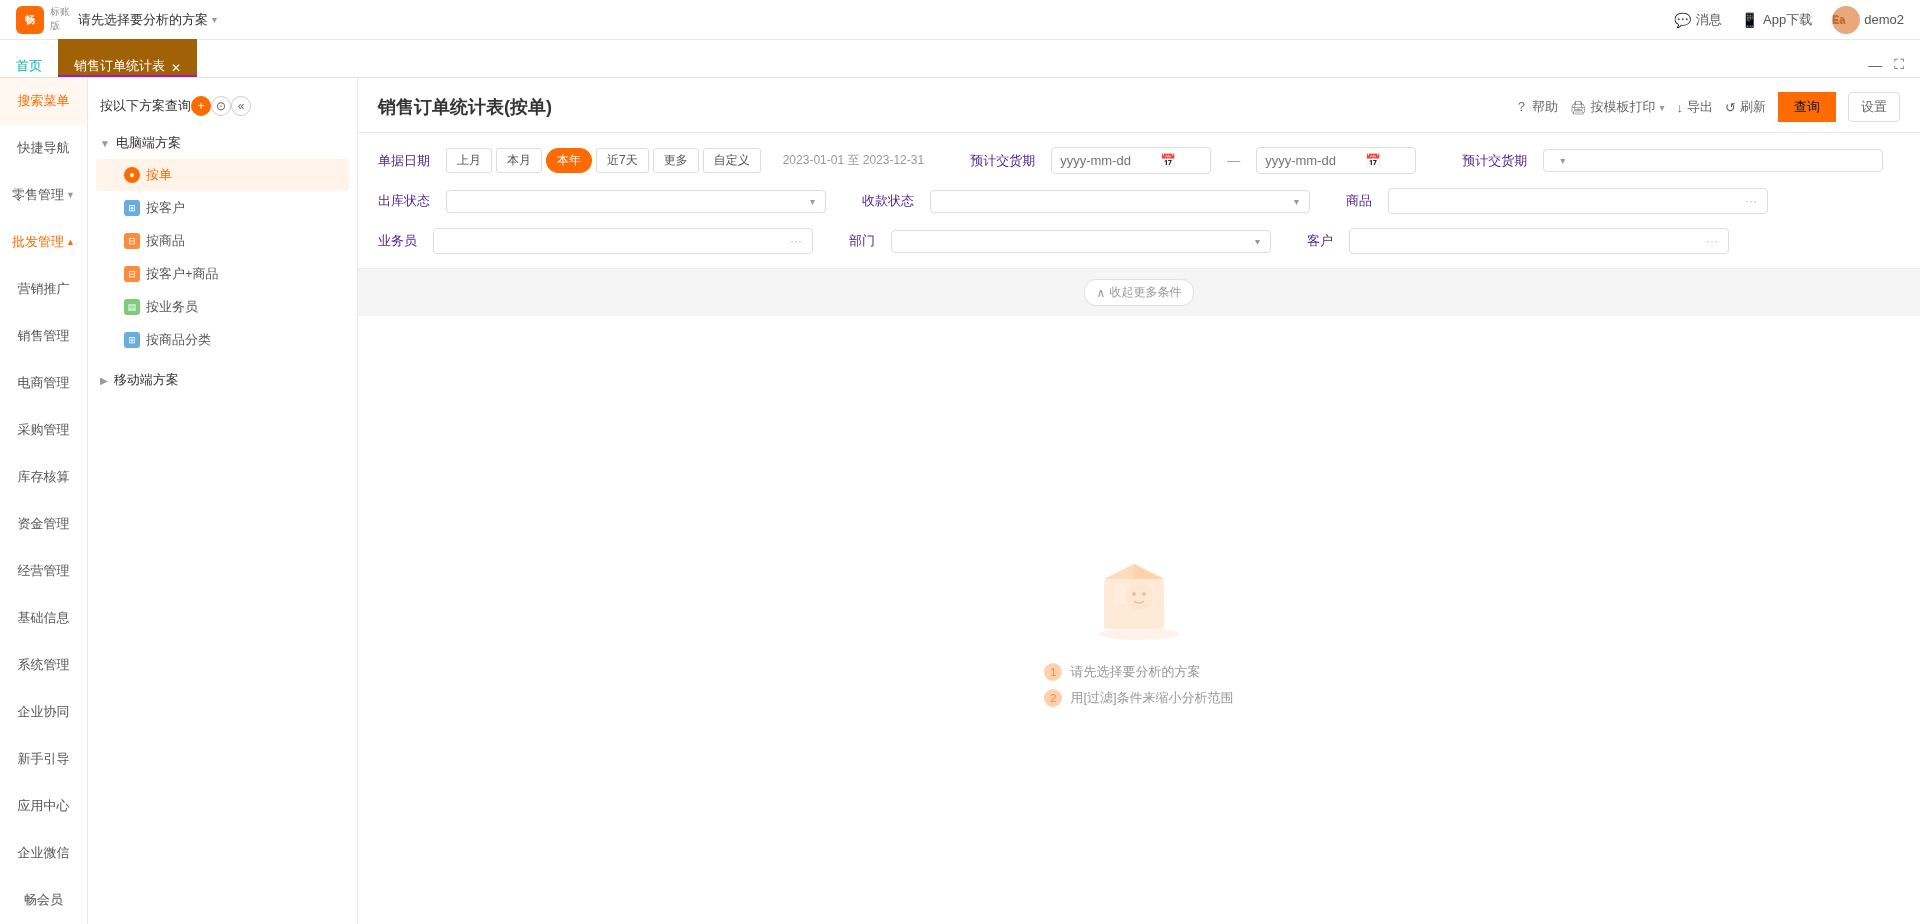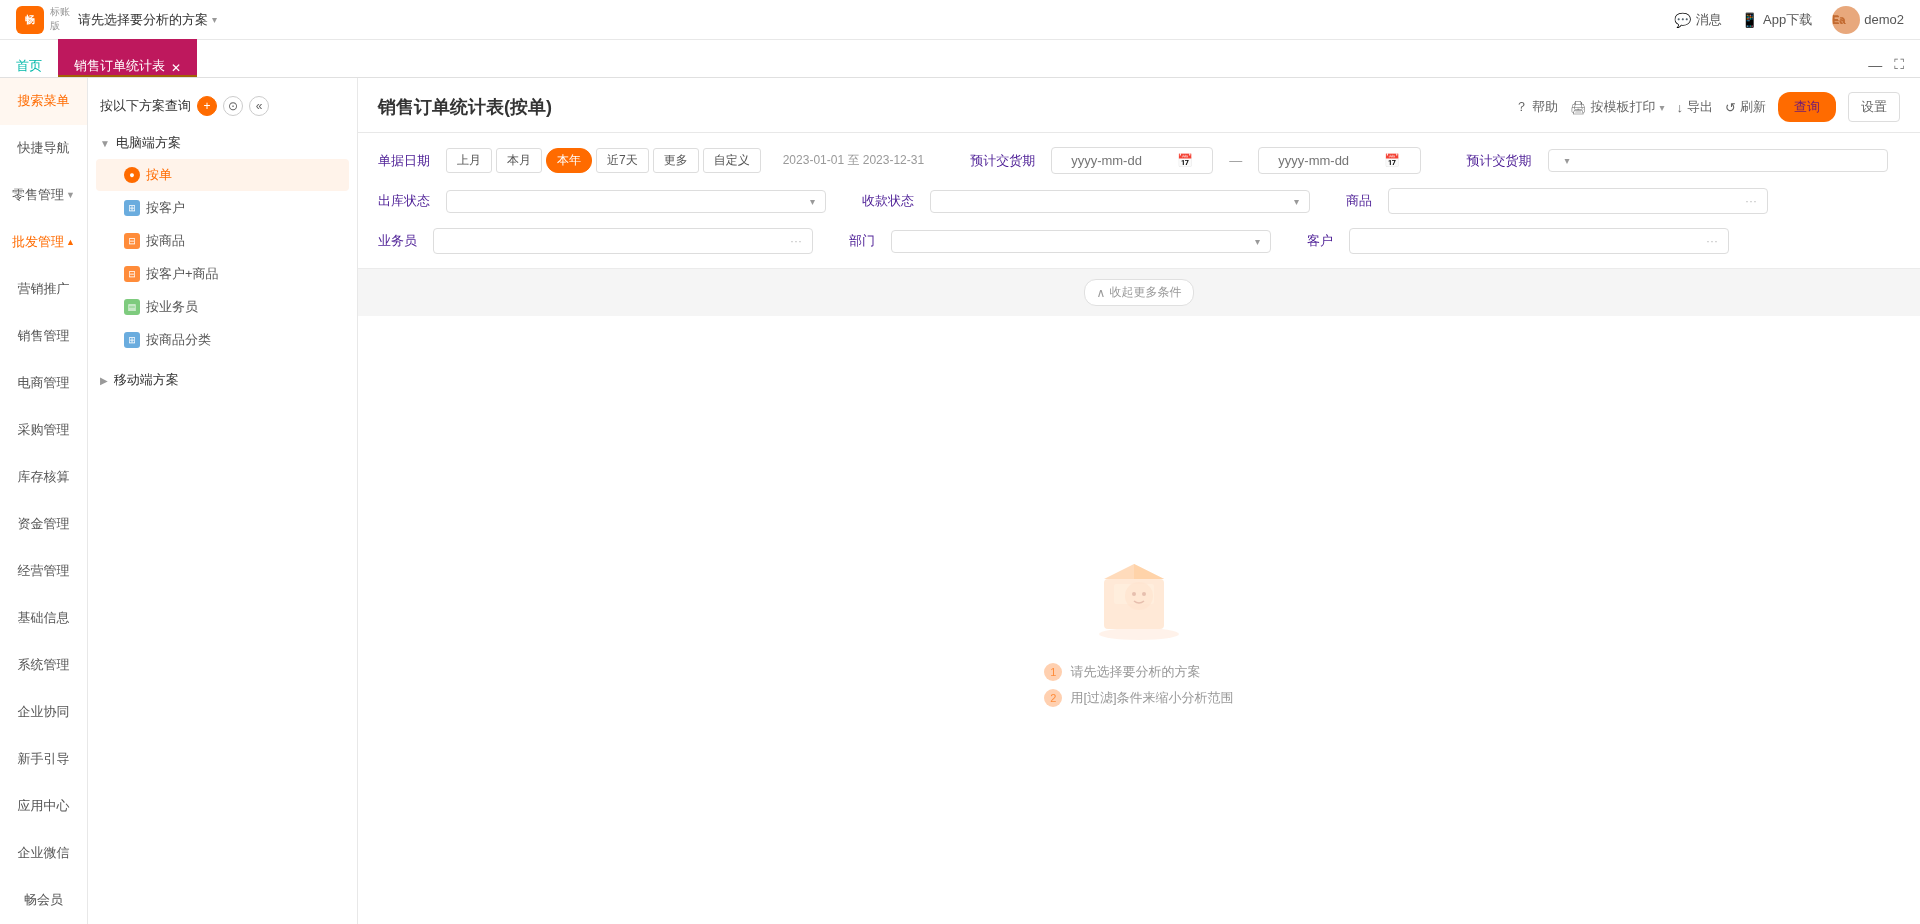--- a/index.html
+++ b/index.html
@@ -12,75 +12,75 @@
     .logo-icon { width: 28px; height: 28px; background: #ff6b00; border-radius: 6px; display: flex; align-items: center; justify-content: center; color: white; font-size: 10px; font-weight: bold; }
     .app-title { font-size: 11px; color: #666; line-height: 1.3; }
     .breadcrumb-select { display: flex; align-items: center; gap: 4px; color: #333; font-size: 13px; cursor: pointer; }
     .top-bar-right { display: flex; align-items: center; gap: 20px; }
     .top-action { display: flex; align-items: center; gap: 4px; color: #555; font-size: 13px; cursor: pointer; }
     .user-avatar { width: 28px; height: 28px; border-radius: 50%; background: #e8a87c; display: flex; align-items: center; justify-content: flex-start; color: white; font-size: 11px; overflow: hidden; }
 
     
     .tab-bar { height: 38px; background: #fff; border-bottom: 1px solid #e0e0e0; display: flex; align-items: flex-end; padding: 0 0 0 0; flex-shrink: 0; }
     .tab-item { height: 38px; display: flex; align-items: flex-end; padding: 0 16px; font-size: 13px; cursor: pointer; color: #666; border-bottom: 2px solid transparent; gap: 6px; }
-    .tab-item.active { color: #fff; background: #be185d; border-bottom: 2px solid #a16207; }
+    .tab-item.active { color: #fff; background: #a16207; border-bottom: 2px solid #a21caf; }
     .tab-item.home { color: #00b8a9; font-weight: 500; }
     .tab-close { font-size: 12px; cursor: pointer; color: #fff; }
 
     
     .main-layout { display: flex; flex: 1; overflow: hidden; }
 
     
     .sidebar { width: 88px; background: #fff; border-right: 1px solid #e8e8e8; display: flex; flex-direction: column; flex-shrink: 0; overflow-y: auto; }
     .sidebar-item { padding: 14px 8px; text-align: center; cursor: pointer; color: #555; font-size: 13px; border-bottom: 1px solid transparent; }
     .sidebar-item.has-arrow { display: flex; align-items: center; justify-content: center; gap: 2px; }
     .search-menu { background: #fff7f0; color: #ff6b00; font-weight: 500; }
 
     
     .content-area { flex: 1; display: flex; overflow: hidden; }
 
     
     .left-panel { width: 270px; background: #fff; border-right: 1px solid #e8e8e8; flex-shrink: 0; overflow-y: auto; padding: 10px 0; }
-    .panel-header { display: flex; align-items: center; gap: 6px; padding: 8px 12px; font-size: 13px; color: #555; }
+    .panel-header { display: flex; align-items: center; gap: 0; padding: 8px 12px; font-size: 13px; color: #555; }
     .panel-header span { font-size: 13px; color: #333; }
     .panel-icon-btn { width: 20px; height: 20px; border-radius: 50%; border: 1px solid #ccc; display: flex; align-items: center; justify-content: center; cursor: pointer; color: #666; font-size: 12px; }
     .panel-icon-btn.orange { background: #ff6b00; border-color: #ff6b00; color: white; }
     .tree-section { padding: 4px 0; }
     .tree-parent { display: flex; align-items: center; gap: 6px; padding: 6px 12px; cursor: pointer; font-size: 13px; color: #333; }
     .tree-child { display: flex; align-items: center; gap: 6px; padding: 7px 12px 7px 28px; cursor: pointer; font-size: 13px; color: #555; border-radius: 4px; margin: 1px 8px; }
     .tree-child.active { background: #fff3ea; color: #ff6b00; font-weight: 500; }
     .tree-child .tree-icon { width: 16px; height: 16px; border-radius: 50%; background: #ff6b00; color: white; display: flex; align-items: center; justify-content: center; font-size: 9px; flex-shrink: 0; }
     .tree-child .tree-icon.square { border-radius: 3px; background: #ff8c3a; font-size: 9px; }
     .tree-child .tree-icon.bar { border-radius: 3px; background: #7ecb7e; }
     .tree-child .tree-icon.grid { border-radius: 3px; background: #6aacde; }
 
     
     .right-panel { flex: 1; display: flex; flex-direction: column; background: #f5f5f5; overflow: hidden; }
 
     
     .page-header { background: #fff; padding: 14px 20px 10px; display: flex; align-items: center; justify-content: space-between; border-bottom: 1px solid #e8e8e8; flex-shrink: 0; }
     .page-title { font-size: 18px; font-weight: 600; color: #333; }
     .page-actions { display: flex; align-items: center; gap: 12px; }
     .action-btn { display: flex; align-items: center; gap: 4px; color: #666; font-size: 13px; cursor: pointer; }
-    .action-btn.primary { background: #ff6b00; color: #701a75; padding: 6px 16px; border-radius: 12px; border: none; font-size: 13px; cursor: pointer; }
+    .action-btn.primary { background: #ff6b00; color: #0f172a; padding: 6px 16px; border-radius: 0; border: none; font-size: 13px; cursor: pointer; }
     .action-btn.secondary { background: #fff; color: #666; padding: 5px 12px; border-radius: 4px; border: 1px solid #ddd; font-size: 13px; cursor: pointer; }
 
     
     .filter-area { background: #fff; padding: 14px 20px; flex-shrink: 0; }
     .filter-row { display: flex; align-items: center; gap: 16px; margin-bottom: 14px; flex-wrap: wrap; }
     .filter-row:last-child { margin-bottom: 0; }
     .filter-label { font-size: 13px; color: #4c1d95; white-space: nowrap; flex-shrink: 0; }
     .date-quick-btns { display: flex; align-items: center; gap: 4px; }
     .date-btn { padding: 3px 10px; border: 1px solid #ddd; border-radius: 3px; font-size: 12px; cursor: pointer; color: #555; background: #fff; }
     .date-btn.active { background: #ff6b00; color: white; border-color: #ff6b00; border-radius: 12px; }
     .date-range { font-size: 12px; color: #999; margin-left: 6px; }
     .filter-select { display: flex; align-items: center; border: 1px solid #ddd; border-radius: 4px; padding: 5px 10px; background: #fff; cursor: pointer; gap: 6px; min-width: 120px; }
     .filter-select .placeholder { color: #bbb; font-size: 13px; flex: 1; }
     .filter-select .arrow { color: #999; font-size: 10px; }
-    .filter-input-date { display: flex; align-items: center; border: 1px solid #ddd; border-radius: 4px; padding: 5px 19px; background: #fff; gap: 6px; min-width: 160px; }
+    .filter-input-date { display: flex; align-items: center; border: 1px solid #ddd; border-radius: 4px; padding: 5px 8px; background: #fff; gap: 0; min-width: 160px; }
     .filter-input-date input { border: none; outline: none; font-size: 13px; color: #bbb; background: transparent; width: 100px; }
     .filter-input-date .cal-icon { color: #ccc; font-size: 13px; }
     .filter-separator { color: #999; font-size: 13px; }
     .filter-more-icon { color: #bbb; font-size: 12px; cursor: pointer; }
     .filter-status-select { display: flex; align-items: center; border: 1px solid #ddd; border-radius: 4px; padding: 5px 10px; background: #fff; cursor: pointer; gap: 6px; flex: 1; max-width: 300px; }
 
     
     .collapse-bar { display: flex; justify-content: center; align-items: center; padding: 10px; background: #f5f5f5; border-top: 1px solid #ebebeb; cursor: pointer; }
     .collapse-btn { display: flex; align-items: center; gap: 4px; font-size: 12px; color: #999; background: #fff; border: 1px solid #e0e0e0; border-radius: 12px; padding: 4px 12px; cursor: pointer; }
 

